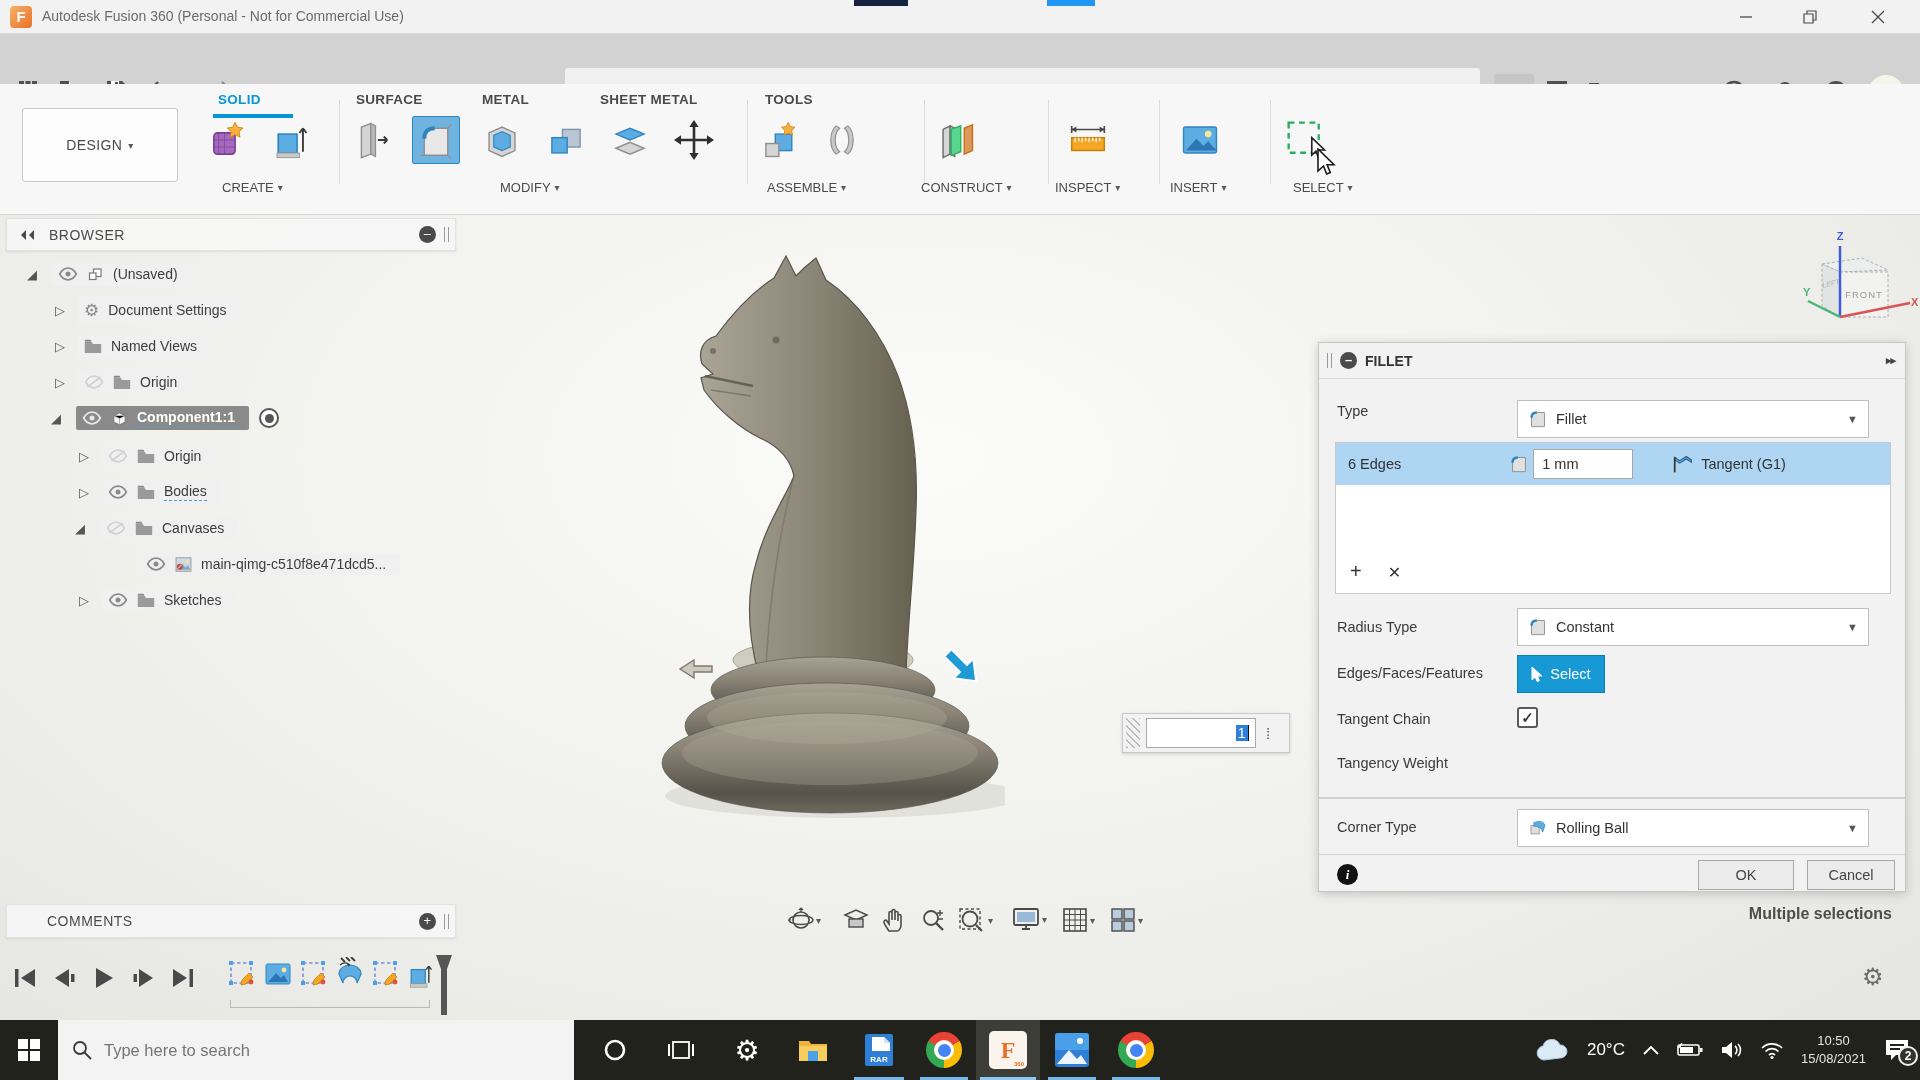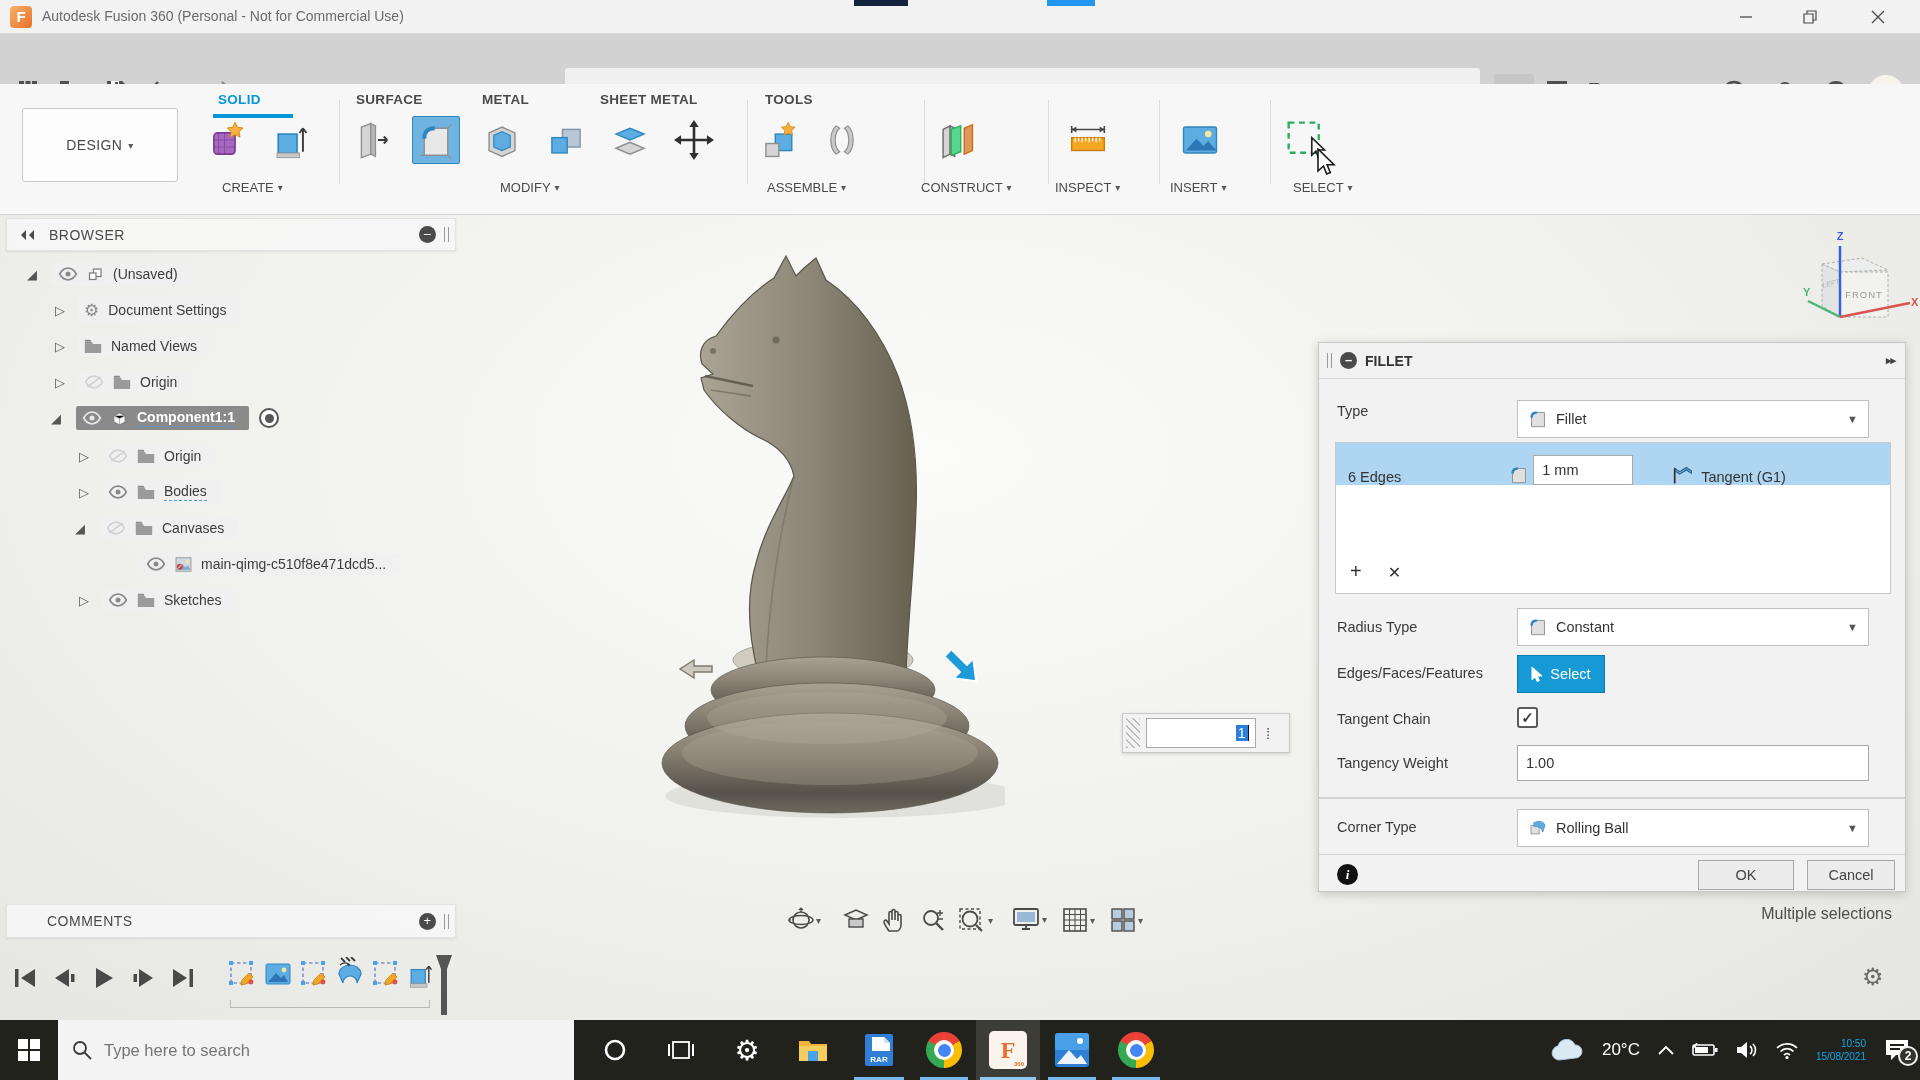--- a/index.html
+++ b/index.html
@@ -45,47 +45,47 @@
 .pill.dark{background:#8a8a8a;color:#fff}
 .tri{font-size:13px;color:#555;width:16px;text-align:center}
 .dashu{border-bottom:1px dashed #5b9bd5;padding-bottom:1px}
 
 #fillet{left:1318px;top:127px;width:588px;height:550px;background:rgba(242,242,242,.97);border:1px solid #c6c6c6;box-shadow:0 2px 10px rgba(0,0,0,.18)}
 #fillet-title{height:36px;border-bottom:1px solid #d9d9d9;display:flex;align-items:center;gap:8px;font-size:14px;font-weight:bold;color:#333}
 .fl-label{position:absolute;left:18px;font-size:14.5px;color:#3a3a3a}
 .dd{position:absolute;left:198px;width:352px;height:38px;background:#fff;border:1px solid #bfbfbf;display:flex;align-items:center;gap:8px;padding:0 10px;font-size:14.5px;color:#333}
 .dd .dcaret{margin-left:auto;font-size:11px;color:#555}
 #edge-listbox{position:absolute;left:16px;top:99px;width:556px;height:152px;background:#fff;border:1px solid #c9c9c9}
-#edge-row{height:42px;background:#aed5f2;display:flex;align-items:flex-end;font-size:14.5px;color:#333}
+#edge-row{height:42px;background:#aed5f2;display:flex;align-items:center;font-size:14.5px;color:#333}
 .txtin{border:1px solid #a9a9a9;background:#fff;font-size:14.5px;color:#333;padding:0 8px;font-family:"Liberation Sans",sans-serif}
 .btn{background:#ececec;border:1px solid #a8a8a8;font-size:14.5px;color:#444;display:flex;align-items:center;justify-content:center}
 #select-btn{position:absolute;left:198px;width:88px;height:38px;background:#1699d4;border:1px solid #0f7cb0;color:#fff;font-size:14.5px;display:flex;align-items:center;justify-content:center;gap:6px}
 .checkbox{position:absolute;left:198px;width:21px;height:21px;border:2px solid #5a5a5a;border-radius:3px;background:#fff;color:#3a3a3a;font-size:15px;font-weight:bold;line-height:18px;text-align:center}
 #info-i{position:absolute;left:18px;top:9px;width:21px;height:21px;border-radius:50%;background:#111;color:#fff;font-size:13px;font-weight:bold;font-family:"Liberation Serif",serif;text-align:center;line-height:21px;font-style:italic}
 
 #comments-bar{left:6px;top:689px;width:450px;height:34px}
-#multi-sel{right:28px;top:690px;font-size:16px;font-weight:normal;color:#4d4d4d}
+#multi-sel{right:28px;top:690px;font-size:16px;font-weight:bold;color:#4d4d4d}
 .nav-ic{top:692px;color:#4a4a4a;display:flex;align-items:center;gap:2px}
 .pb{top:751px;color:#4a4a4a}
 .tlico{top:743px;width:32px;height:32px;display:flex;align-items:center;justify-content:center}
 
 #float-input{left:1122px;top:498px;width:168px;height:40px;background:#f2f2f2;border:1px solid #c9c9c9;box-shadow:0 1px 3px rgba(0,0,0,.15);display:flex;align-items:center}
 #float-handle{width:14px;height:30px;margin-left:3px;background:repeating-linear-gradient(45deg,#bbb 0 1.5px,transparent 1.5px 5px)}
 #float-box{width:110px;height:30px;background:#fff;border:1px solid #a9a9a9;margin-left:6px;display:flex;align-items:center;justify-content:flex-end;padding-right:6px;font-size:14px}
 #float-box .selv{background:#2e7fd9;color:#fff;padding:0 2px}
 #float-box .ibar{width:1.5px;height:16px;background:#111}
 #float-menu{margin-left:10px;color:#555;font-size:15px;letter-spacing:0}
 
 #taskbar{left:0;top:1020px;width:1920px;height:60px;background:#22221d;display:flex;align-items:center;z-index:50}
 .tb-tile{height:60px;display:flex;align-items:center;justify-content:center;position:relative}
 .underline{position:absolute;bottom:0;left:8px;right:8px;height:3px;background:#76b9ed}
 #search-box{width:516px;height:60px;background:#f3f3f3;display:flex;align-items:center;gap:12px;padding-left:14px;font-size:16.5px;color:#3a3a3a}
 #search-box input{border:none;outline:none;background:transparent;font-size:16.5px;color:#3a3a3a;width:400px;font-family:"Liberation Sans",sans-serif}
 .tray{color:#fff;font-size:16px;display:flex;align-items:center}
-#clockblk{color:#0ea5e9;font-size:10px;text-align:right;line-height:1.35}
+#clockblk{color:#e5e5e5;font-size:13px;text-align:center;line-height:1.35}
 
 #viewcube{left:1798px;top:15px;width:120px;height:110px}
 </style>
 </head>
 <body>
 
 <div class="abs" id="titlebar">
   <div class="abs" id="app-logo">F</div>
   <div class="abs" id="window-title">Autodesk Fusion 360 (Personal - Not for Commercial Use)</div>
   <div class="abs strip" style="left:854px;width:54px;background:#16233f"></div>
@@ -619,21 +619,20 @@
       <svg width="13" height="17" viewBox="0 0 13 17">
           <path d="M1 1v13l3.2-3 2 4.6 2.2-1-2-4.6H11z" fill="#fff" stroke="#fff"></path>
         </svg>
       <span>Select</span>
     </div>
 
     <div class="fl-label" style="top:368px">Tangent Chain</div>
     <div class="checkbox" style="top:364px">✓</div>
 
     <div class="fl-label" style="top:412px">Tangency Weight</div>
-    <input class="txtin" style="position: absolute; left: 198px; top: 402px; width: 352px; height: 36px;" value="1.00">
 
     <div style="position:absolute;left:0;top:454px;width:100%;height:2px;background:#d2d2d2"></div>
 
     <div class="fl-label" style="top:476px">Corner Type</div>
     <div class="dd" style="top:466px">
       <svg width="20" height="20" viewBox="0 0 34 34">
           <rect x="5" y="13" width="14" height="14" fill="#e0e0e0" stroke="#8f8f8f" stroke-width="1.4"></rect>
           <path d="M10 8q14-6 19 4l-4 12q-2-10-15-10z" fill="#5dade2" stroke="#2e86c1" stroke-width="1.2"></path>
         </svg>
       <span>Rolling Ball</span>

